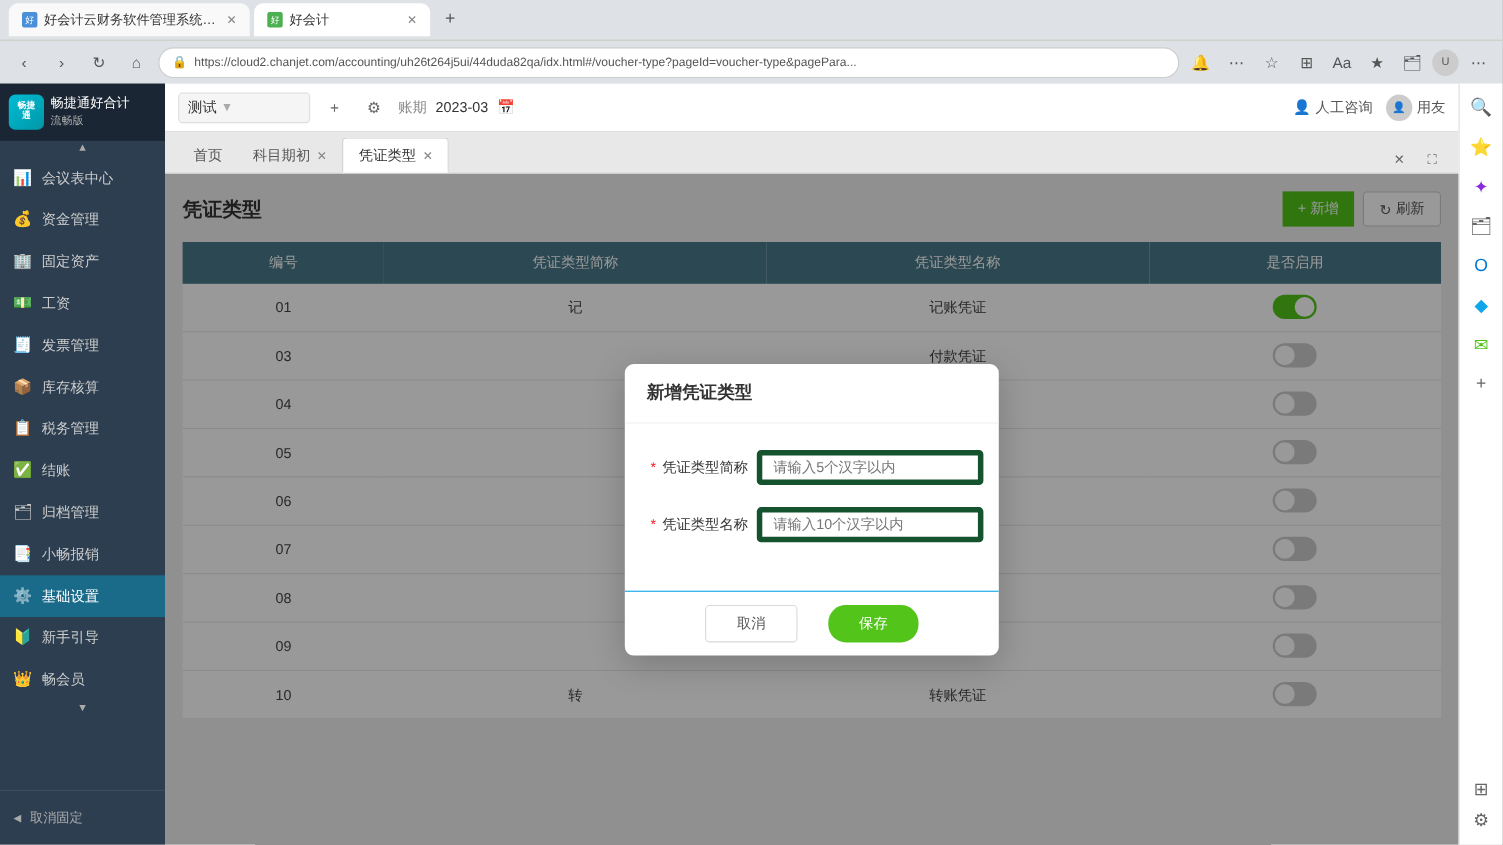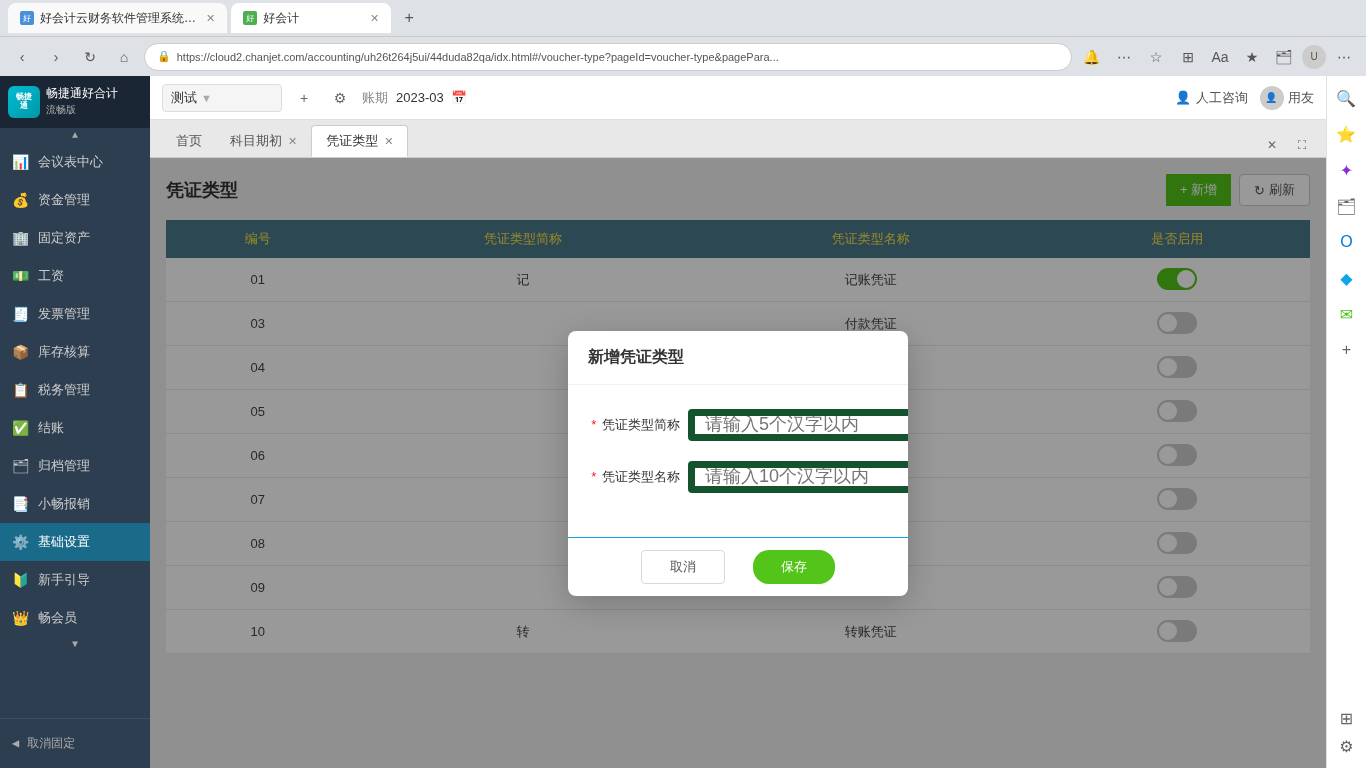--- a/index.html
+++ b/index.html
@@ -56,21 +56,21 @@
     
     .page-content { flex: 1; padding: 16px; overflow-y: auto; position: relative; }
     .page-title-row { display: flex; align-items: center; justify-content: space-between; margin-bottom: 14px; }
     .page-title { font-size: 18px; font-weight: 600; color: #333; }
     .page-actions { display: flex; gap: 8px; }
     .btn-primary { background: #52c41a; color: #fff; border: none; border-radius: 0; padding: 6px 14px; cursor: pointer; font-size: 13px; display: flex; align-items: center; gap: 4px; }
     .btn-default { background: #fff; color: #555; border: 1px solid #ccc; border-radius: 4px; padding: 6px 14px; cursor: pointer; font-size: 13px; display: flex; align-items: center; gap: 4px; }
 
     
     .data-table { width: 100%; border-collapse: collapse; background: #fff; }
-    .data-table thead th { background: #4a7a8a; color: #fde047; padding: 10px 16px; text-align: center; font-size: 13px; font-weight: 500; }
+    .data-table thead th { background: #4a7a8a; color: #ffffff; padding: 10px 16px; text-align: center; font-size: 13px; font-weight: 500; }
     .data-table tbody tr { border-bottom: 1px solid #e8e8e8; }
     .data-table tbody td { padding: 10px 16px; text-align: center; color: #444; font-size: 13px; }
 
     
     .toggle { width: 40px; height: 22px; border-radius: 11px; display: inline-flex; align-items: center; padding: 2px; cursor: pointer; }
     .toggle.on { background: #52c41a; justify-content: flex-end; }
     .toggle.off { background: #ccc; justify-content: flex-start; }
     .toggle-knob { width: 18px; height: 18px; background: #fff; border-radius: 50%; }
 
     
@@ -78,21 +78,21 @@
     .panel-icon { width: 28px; height: 28px; display: flex; align-items: center; justify-content: center; font-size: 16px; color: #666; cursor: pointer; }
 
     
     .modal-overlay { position: absolute; top: 0; left: 0; right: 0; bottom: 0; background: rgba(0,0,0,0.4); display: flex; align-items: center; justify-content: center; z-index: 100; }
     .modal { background: #fff; border-radius: 8px; width: 340px; box-shadow: 0 8px 32px rgba(0,0,0,0.2); overflow: hidden; }
     .modal-header { padding: 16px 20px; font-size: 16px; font-weight: 600; color: #333; border-bottom: 1px solid #f0f0f0; }
     .modal-body { padding: 24px 20px; }
     .form-row { display: flex; align-items: center; margin-bottom: 20px; }
     .form-label { font-size: 13px; color: #333; min-width: 100px; text-align: right; padding-right: 8px; }
     .required-star { color: #f5222d; margin-right: 2px; }
-    .form-input { flex: 1; height: 32px; border: 7px solid #14532d; border-radius: 4px; padding: 0 10px; font-size: 18px; color: #737373; outline: none; }
+    .form-input { flex: 1; height: 32px; border: 5px solid #14532d; border-radius: 4px; padding: 0 10px; font-size: 13px; color: #737373; outline: none; }
     .modal-footer { padding: 12px 20px; display: flex; justify-content: center; gap: 28px; border-top: 1px solid #0ea5e9; }
     .btn-cancel { background: #fff; color: #555; border: 1px solid #d9d9d9; border-radius: 4px; padding: 7px 28px; cursor: pointer; font-size: 13px; }
     .btn-save { background: #52c41a; color: #fff; border: none; border-radius: 16px; padding: 6px 28px; cursor: pointer; font-size: 13px; }
 
     
     .sidebar-scroll-up, .sidebar-scroll-down { text-align: center; padding: 2px; color: #aaa; font-size: 10px; cursor: pointer; }
   </style>
 </head>
 <body>
 

